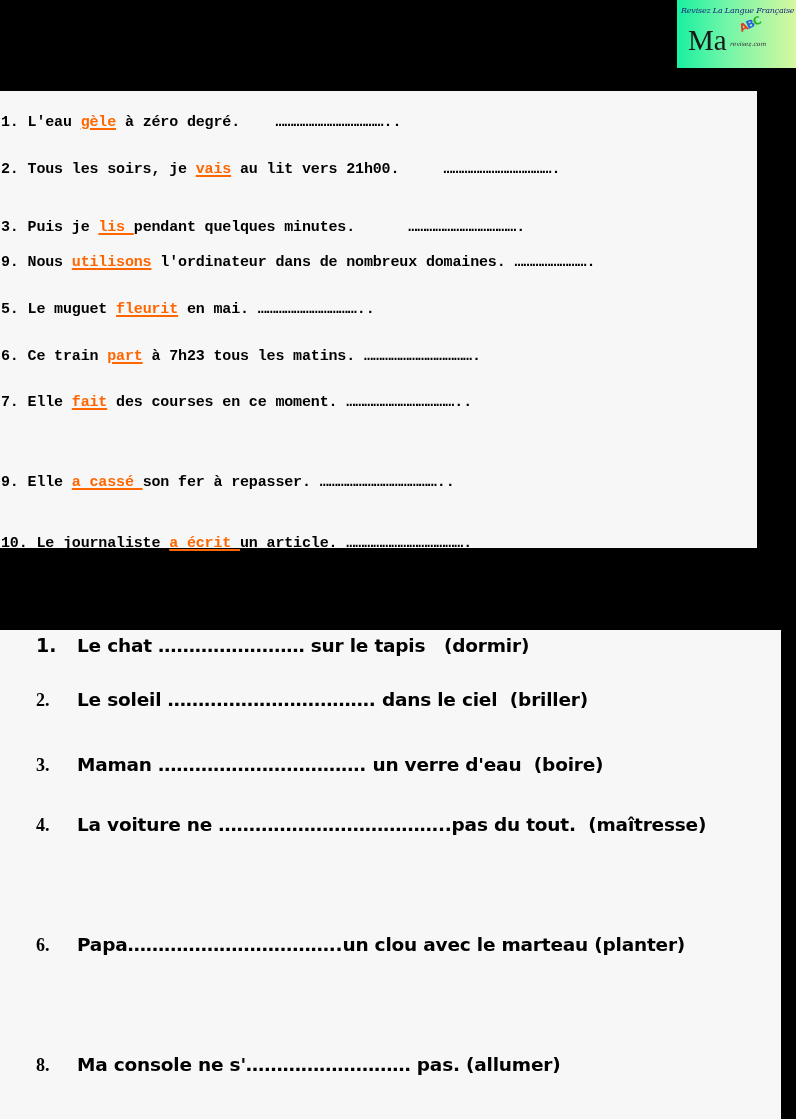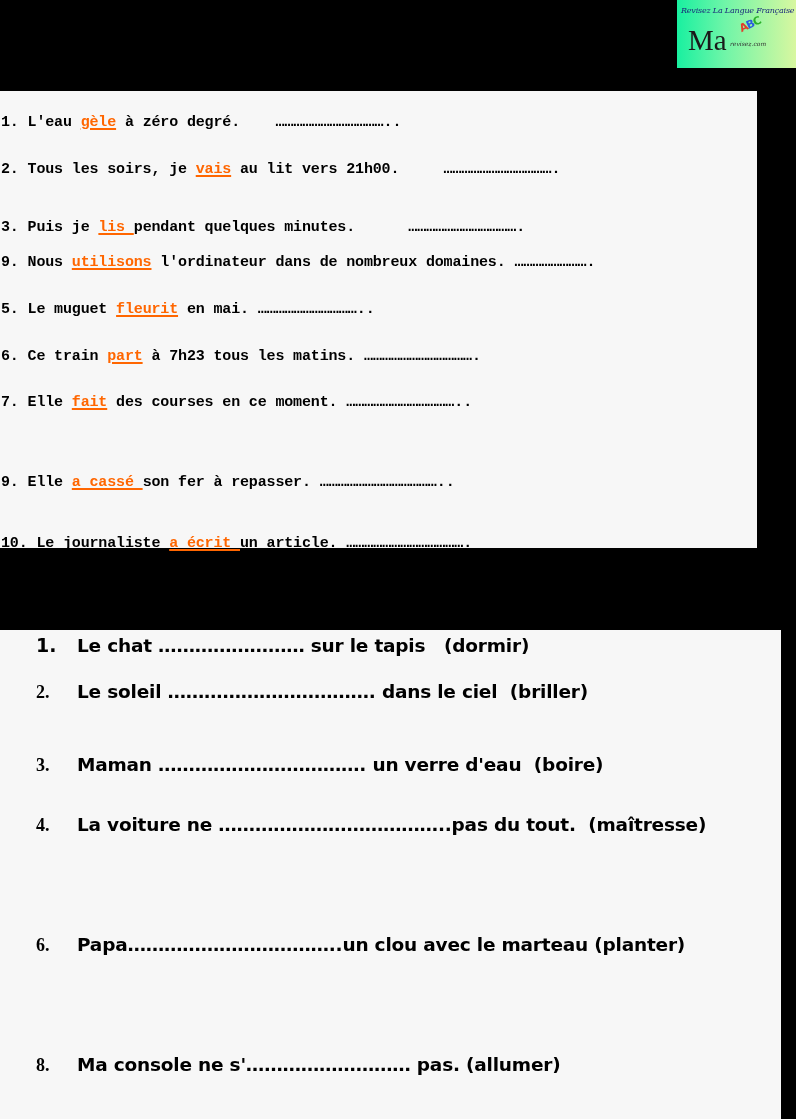--- a/index.html
+++ b/index.html
@@ -82,18 +82,18 @@
   <div class="line" style="top:143px"><span>9. Nous </span><span class="verb">utilisons</span><span> l'ordinateur dans de nombreux domaines. </span><span class="dots">…………………….</span></div>
   <div class="line" style="top:190px"><span>5. Le muguet </span><span class="verb">fleurit</span><span> en mai. </span><span class="dots">……………………………..</span></div>
   <div class="line" style="top:237px"><span>6. Ce train </span><span class="verb">part</span><span> à 7h23 tous les matins. </span><span class="dots">……………………………….</span></div>
   <div class="line" style="top:283px"><span>7. Elle </span><span class="verb">fait</span><span> des courses en ce moment. </span><span class="dots">………………………………..</span></div>
   <div class="line" style="top:363px"><span>9. Elle </span><span class="verb">a cassé </span><span>son fer à repasser. </span><span class="dots">…………………………………..</span></div>
   <div class="line" style="top:424px"><span>10. Le journaliste </span><span class="verb">a écrit </span><span>un article. </span><span class="dots">………………………………….</span></div>
 </div>
 
 <div class="panel-bottom">
   <div class="line" style="top:1px"><span class="num sans">1.</span><span class="text">Le chat …………………… sur le tapis   (dormir)</span></div>
-  <div class="line" style="top:48px"><span class="num">2.</span><span class="text">Le soleil ……………………………. dans le ciel  (briller)</span></div>
+  <div class="line" style="top:56px"><span class="num">2.</span><span class="text">Le soleil ……………………………. dans le ciel  (briller)</span></div>
   <div class="line" style="top:121px"><span class="num">3.</span><span class="text">Maman ……………………………. un verre d'eau  (boire)</span></div>
   <div class="line" style="top:181px"><span class="num">4.</span><span class="text">La voiture ne ………………………………..pas du tout.  (maîtresse)</span></div>
   <div class="line" style="top:301px"><span class="num">6.</span><span class="text">Papa……………………………..un clou avec le marteau (planter)</span></div>
   <div class="line" style="top:421px"><span class="num">8.</span><span class="text">Ma console ne s'……………………… pas. (allumer)</span></div>
 </div>
 
 </body></html>

